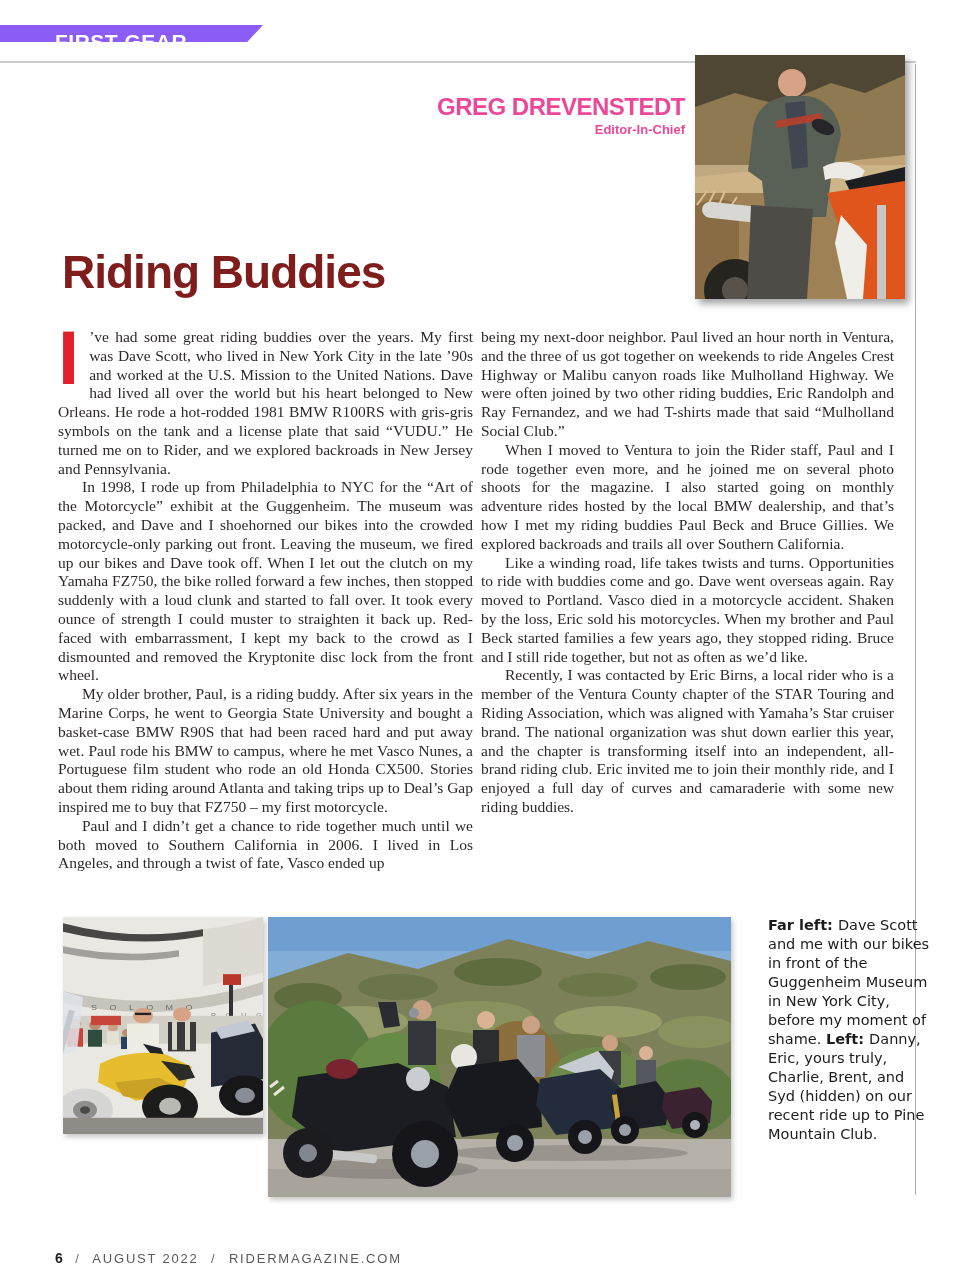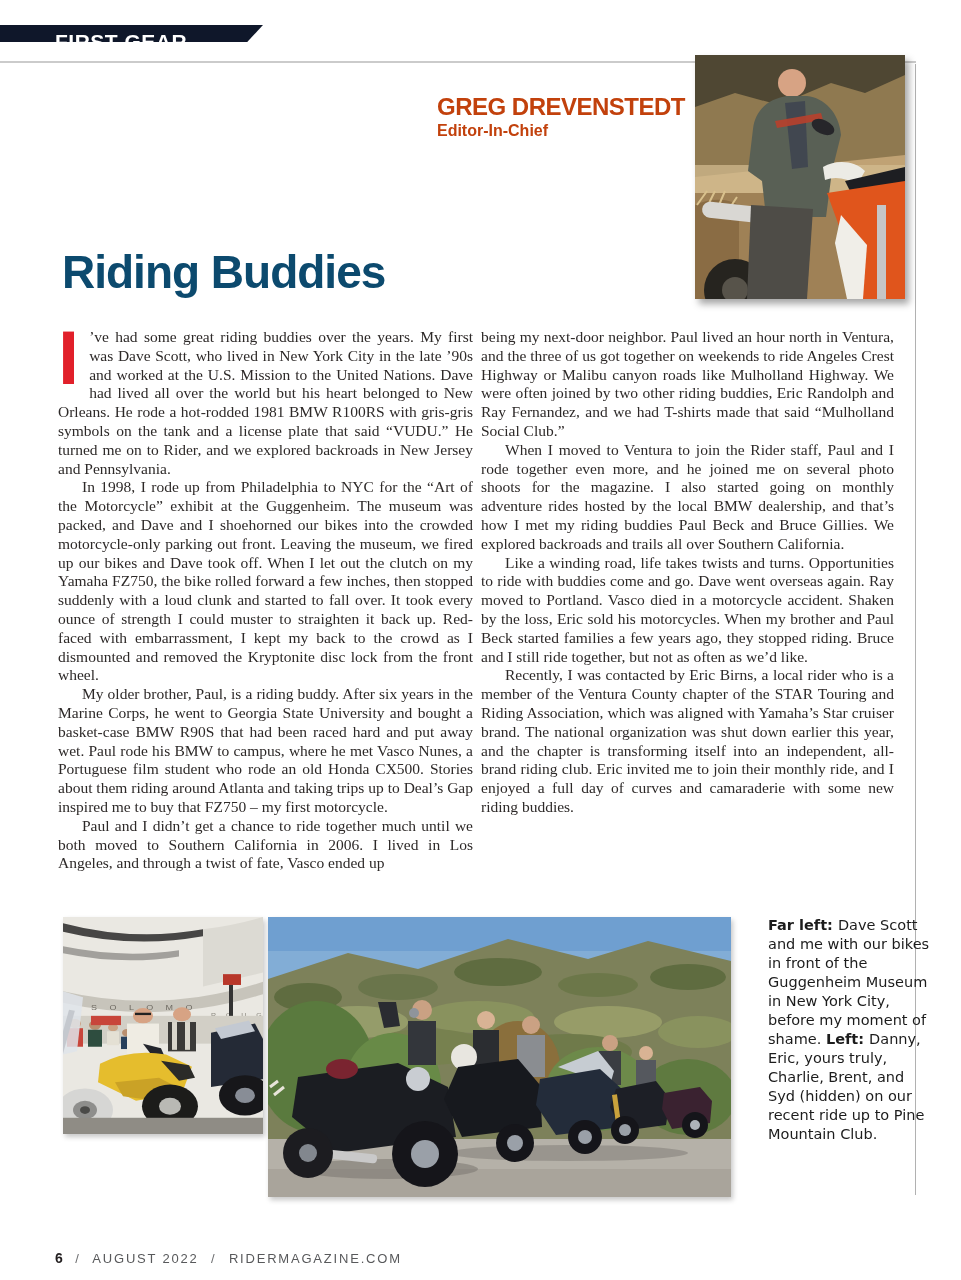--- a/index.html
+++ b/index.html
@@ -1,34 +1,34 @@
 <!DOCTYPE html>
 <html><head>
 <meta charset="utf-8">
 <style>
   html,body{margin:0;padding:0;background:#ffffff;}
   .page{position:relative;width:961px;height:1280px;background:#ffffff;overflow:hidden;
         font-family:"Liberation Sans",sans-serif;}
 
   
-  .banner{position:absolute;left:0;top:25px;width:263px;height:17px;background:#0f172a;
+  .banner{position:absolute;left:0;top:25px;width:263px;height:17px;background:#8b5cf6;
           clip-path:polygon(0 0,100% 0,94% 100%,0 100%);}
   .banner-label{display:block;padding-left:55px;color:#ffffff;font-weight:700;
           font-size:21px;line-height:33px;letter-spacing:.5px;}
   .top-rule{position:absolute;left:0;top:61px;width:916px;height:2px;background:#cbcbcb;}
   .edge-rule{position:absolute;left:915px;top:64px;width:1px;height:1131px;background:#b1b1b1;}
 
   
-  .byline{position:absolute;right:276px;top:94px;color:#c2410c;}
+  .byline{position:absolute;right:276px;top:94px;text-align:right;color:#ec4899;}
   .byline-name{font-weight:700;font-size:24px;letter-spacing:-.5px;line-height:26px;}
-  .byline-role{font-weight:700;font-size:16px;margin-top:2px;}
+  .byline-role{font-weight:700;font-size:13px;margin-top:2px;}
 
   
   .title{position:absolute;left:62px;top:246px;font-weight:700;font-size:46px;line-height:52px;
-         color:#0c4a6e;letter-spacing:-1px;}
+         color:#7f1d1d;letter-spacing:-1px;}
 
   
   .col{position:absolute;top:328px;width:415px;}
   .col1{left:58px;} .col2{left:481px;width:413px;}
   .par{text-align:justify;font-family:"Liberation Serif",serif;font-size:15.5px;
        line-height:18.8px;color:#2d2928;margin:0;}
   .par.ind{text-indent:24px;}
   .it{} .bd{font-weight:700;}
   .dropcap{float:left;font-family:"Liberation Sans",sans-serif;font-weight:700;color:#e1202a;
        font-size:76px;line-height:56px;margin:2px 10px 0 0;}

